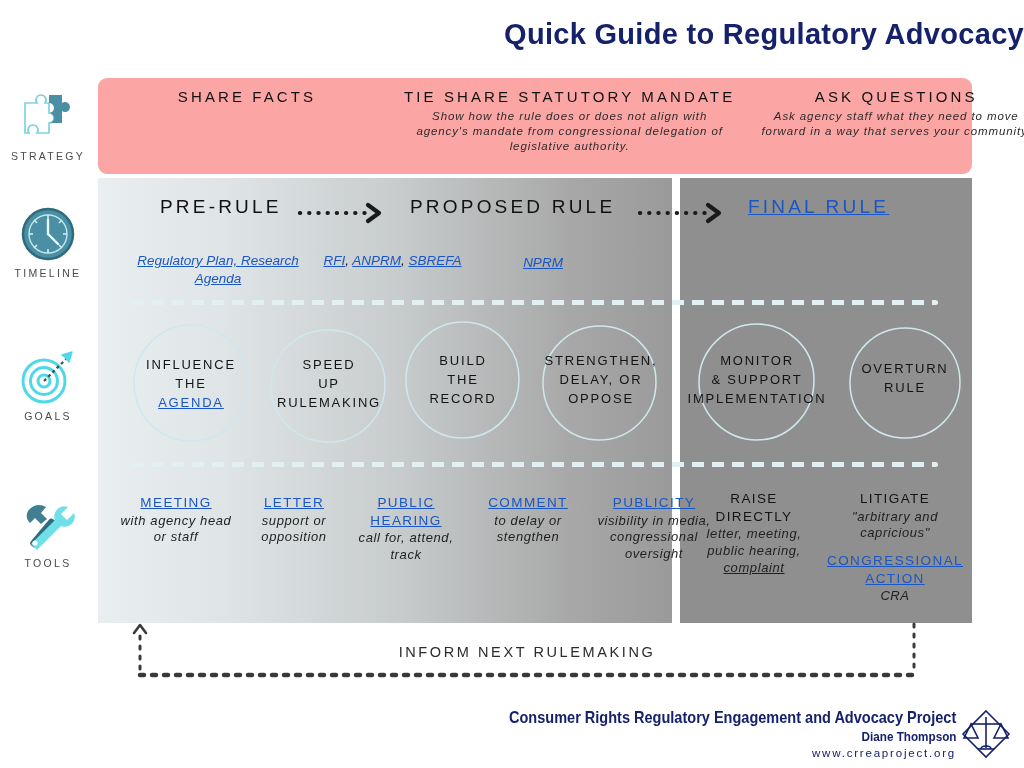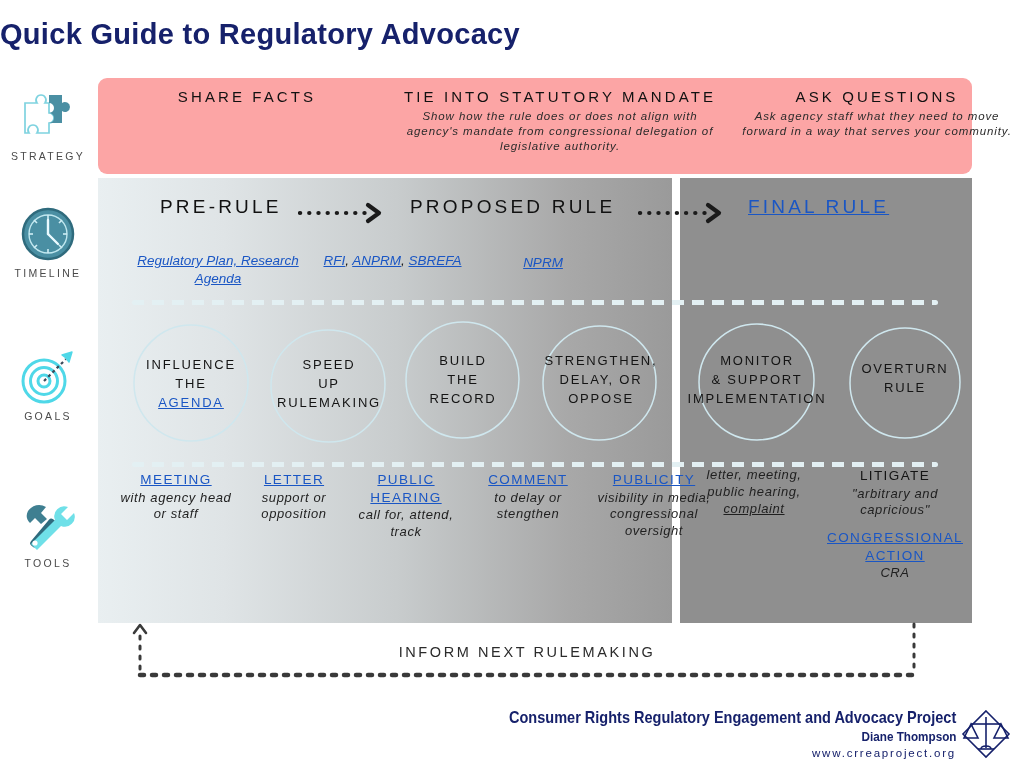--- a/index.html
+++ b/index.html
@@ -3,21 +3,21 @@
 <meta charset="utf-8">
 <style>
   html,body{margin:0;padding:0;}
   body{
     width:1024px;height:768px;background:#ffffff;
     font-family:"Liberation Sans", sans-serif;
     color:#1b1b1b;overflow:hidden;position:relative;
   }
   
   .title{
-    position:absolute;left:0;top:18px;width:1024px;text-align:left;
+    position:absolute;left:0;top:18px;width:1024px;text-align:right;
     font-size:29px;font-weight:bold;color:#16216b;letter-spacing:0.3px;
   }
   
   .rail{position:absolute;left:0;top:78px;width:96px;height:545px;}
   .rail-item{position:absolute;left:0;width:96px;text-align:center;}
   .rail-label{
     font-size:10.5px;letter-spacing:2.3px;color:#4a4a4a;margin-top:2px;
   }
   .rail-icon{height:62px;display:flex;align-items:center;justify-content:center;}
   
@@ -66,21 +66,21 @@
   .tl-links.l1{left:20px;top:56px;width:200px;}
   .tl-links.l2{left:222px;top:56px;width:145px;}
   .tl-links.l3{left:380px;top:58px;width:130px;}
   a.lk,.lk{color:#1a56c4;text-decoration:underline;}
   .plain{color:#1a1a1a;text-decoration:none;}
   
   .goals{position:absolute;left:8px;top:140px;width:874px;height:140px;}
   .goal{position:absolute;text-align:center;font-size:13px;letter-spacing:1.8px;line-height:1.45;color:#141414;}
   .goal-circle{position:absolute;pointer-events:none;}
   
-  .tools{position:absolute;left:0;top:289px;width:874px;height:140px;}
+  .tools{position:absolute;left:0;top:312px;width:874px;height:140px;}
   .tool{position:absolute;text-align:center;line-height:1.3;}
   .tool-h{font-size:13.5px;letter-spacing:1.4px;margin-bottom:1px;}
   .tool-h.blue{color:#1a56c4;text-decoration:underline;}
   .tool-h.black{color:#141414;}
   .tool-p{font-size:13px;font-style:italic;letter-spacing:0.6px;color:#1f1f1f;}
   
   .loop{position:absolute;left:132px;top:620px;width:790px;height:62px;}
   .loop-label{
     position:absolute;left:0;top:24px;width:790px;text-align:center;
     font-size:14.5px;letter-spacing:2.6px;color:#2b2b2b;
@@ -166,21 +166,21 @@
     </div>
     <div class="rail-label">TOOLS</div>
   </div>
 </div>
 
 <div class="strategy">
   <div class="strat-col c1">
     <div class="strat-h">SHARE FACTS</div>
   </div>
   <div class="strat-col c2">
-    <div class="strat-h">TIE INTO STATUTORY MANDATE</div>
+    <div class="strat-h">TIE SHARE STATUTORY MANDATE</div>
     <div class="strat-p">Show how the rule does or does not align with agency's mandate from congressional delegation of legislative authority.</div>
   </div>
   <div class="strat-col c3">
     <div class="strat-h">ASK QUESTIONS</div>
     <div class="strat-p">Ask agency staff what they need to move forward in a way that serves your community.</div>
   </div>
 </div>
 
 <div class="board">
   <div class="panel-left"></div>
@@ -309,20 +309,21 @@
         <div class="tool-h blue">COMMENT</div>
         <div class="tool-p">to delay or stengthen</div>
       </div>
 
       <div class="tool" style="left:496px;top:4px;width:120px;">
         <div class="tool-h blue">PUBLICITY</div>
         <div class="tool-p">visibility in media, congressional oversight</div>
       </div>
 
       <div class="tool" style="left:594px;top:0px;width:124px;">
+        <div class="tool-h black">RAISE DIRECTLY</div>
         <div class="tool-p">letter, meeting, public hearing,</div>
         <div class="tool-p lk">complaint</div>
       </div>
 
       <div class="tool" style="left:722px;top:0px;width:150px;">
         <div class="tool-h black">LITIGATE</div>
         <div class="tool-p">"arbitrary and capricious"</div>
         <div class="tool-h blue" style="margin-top:10px;">CONGRESSIONAL ACTION</div>
         <div class="tool-p">CRA</div>
       </div>

